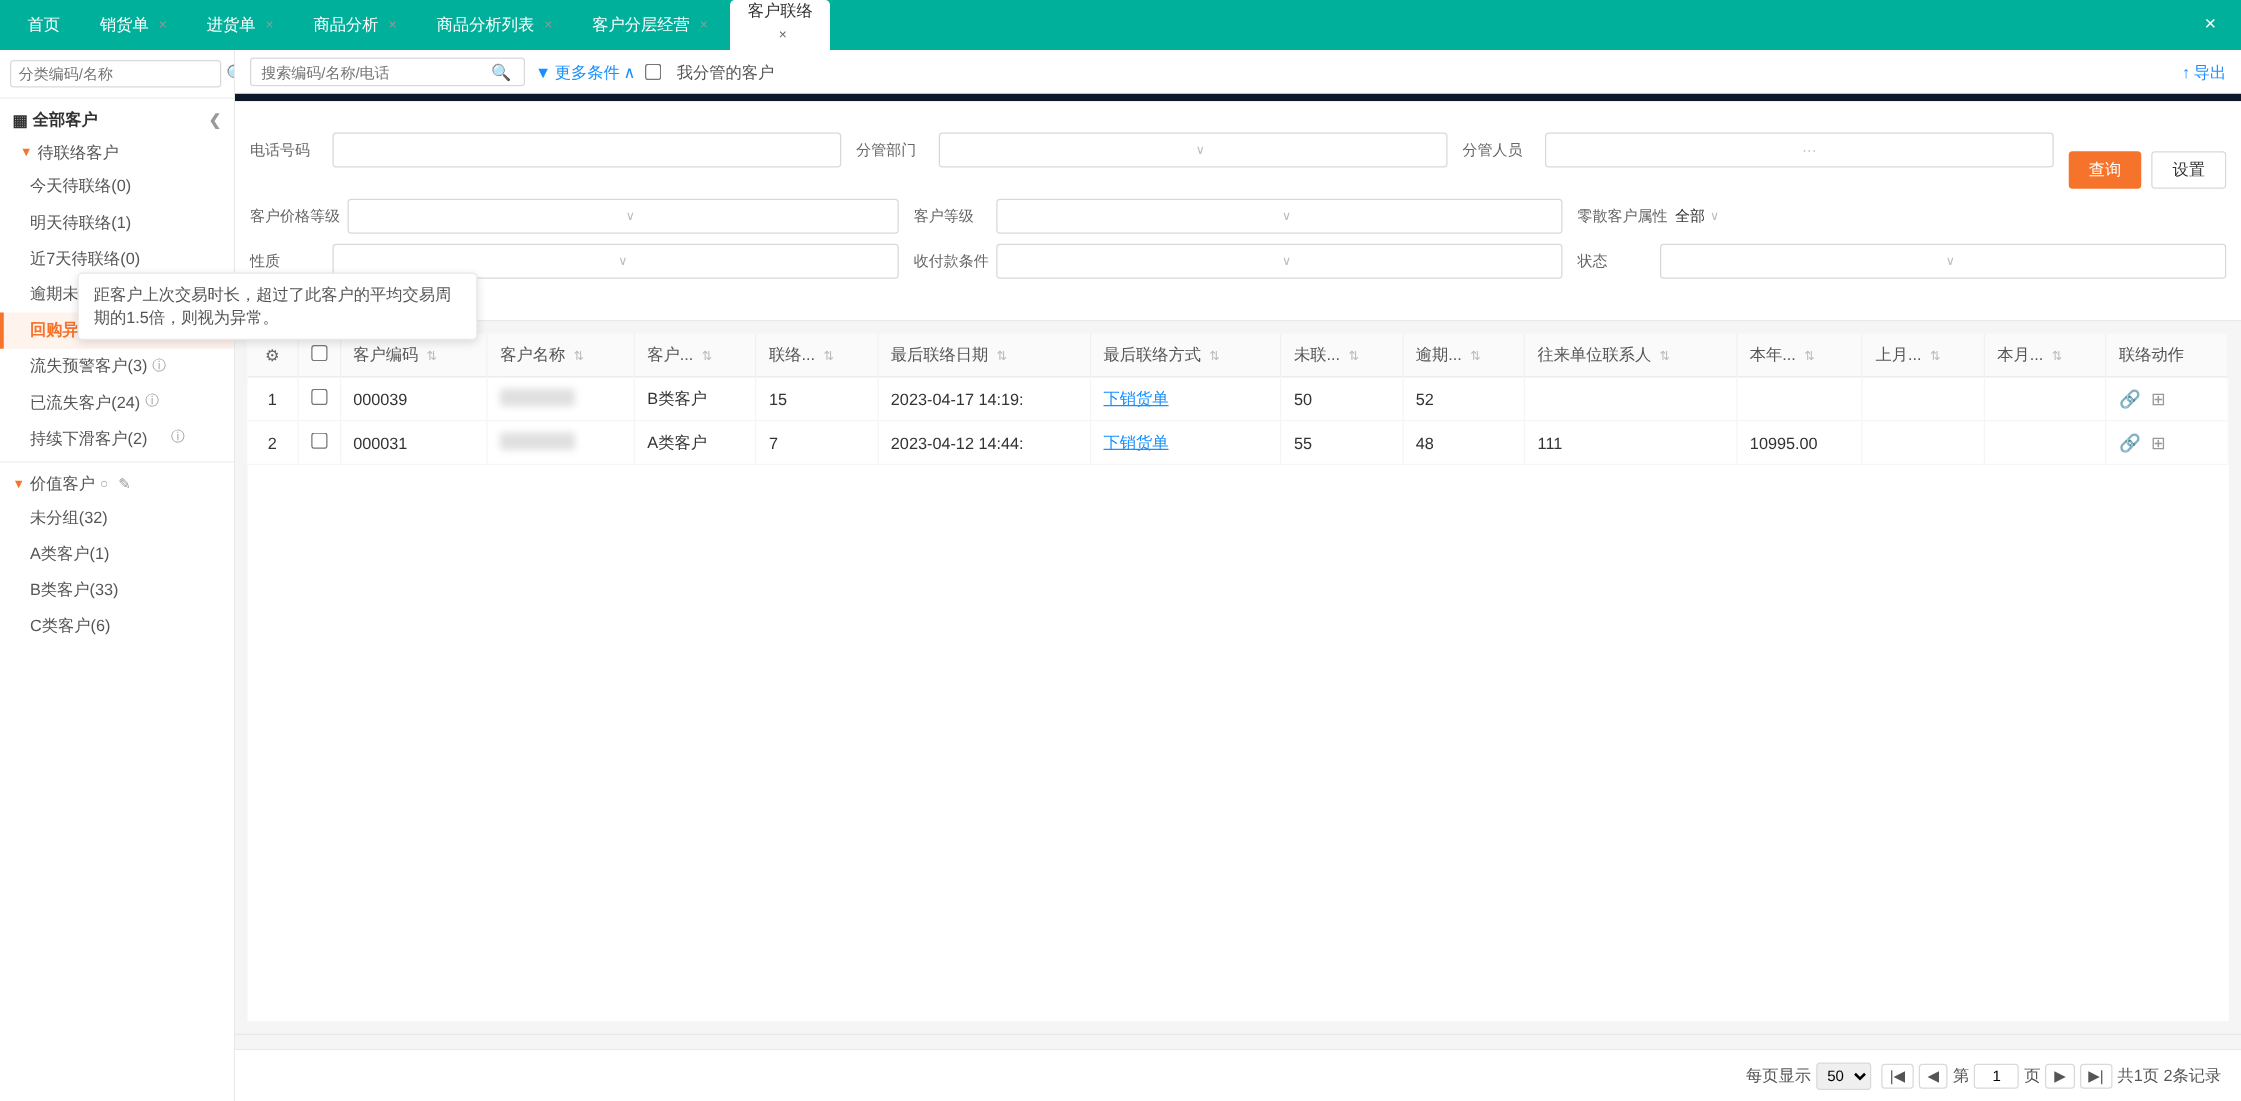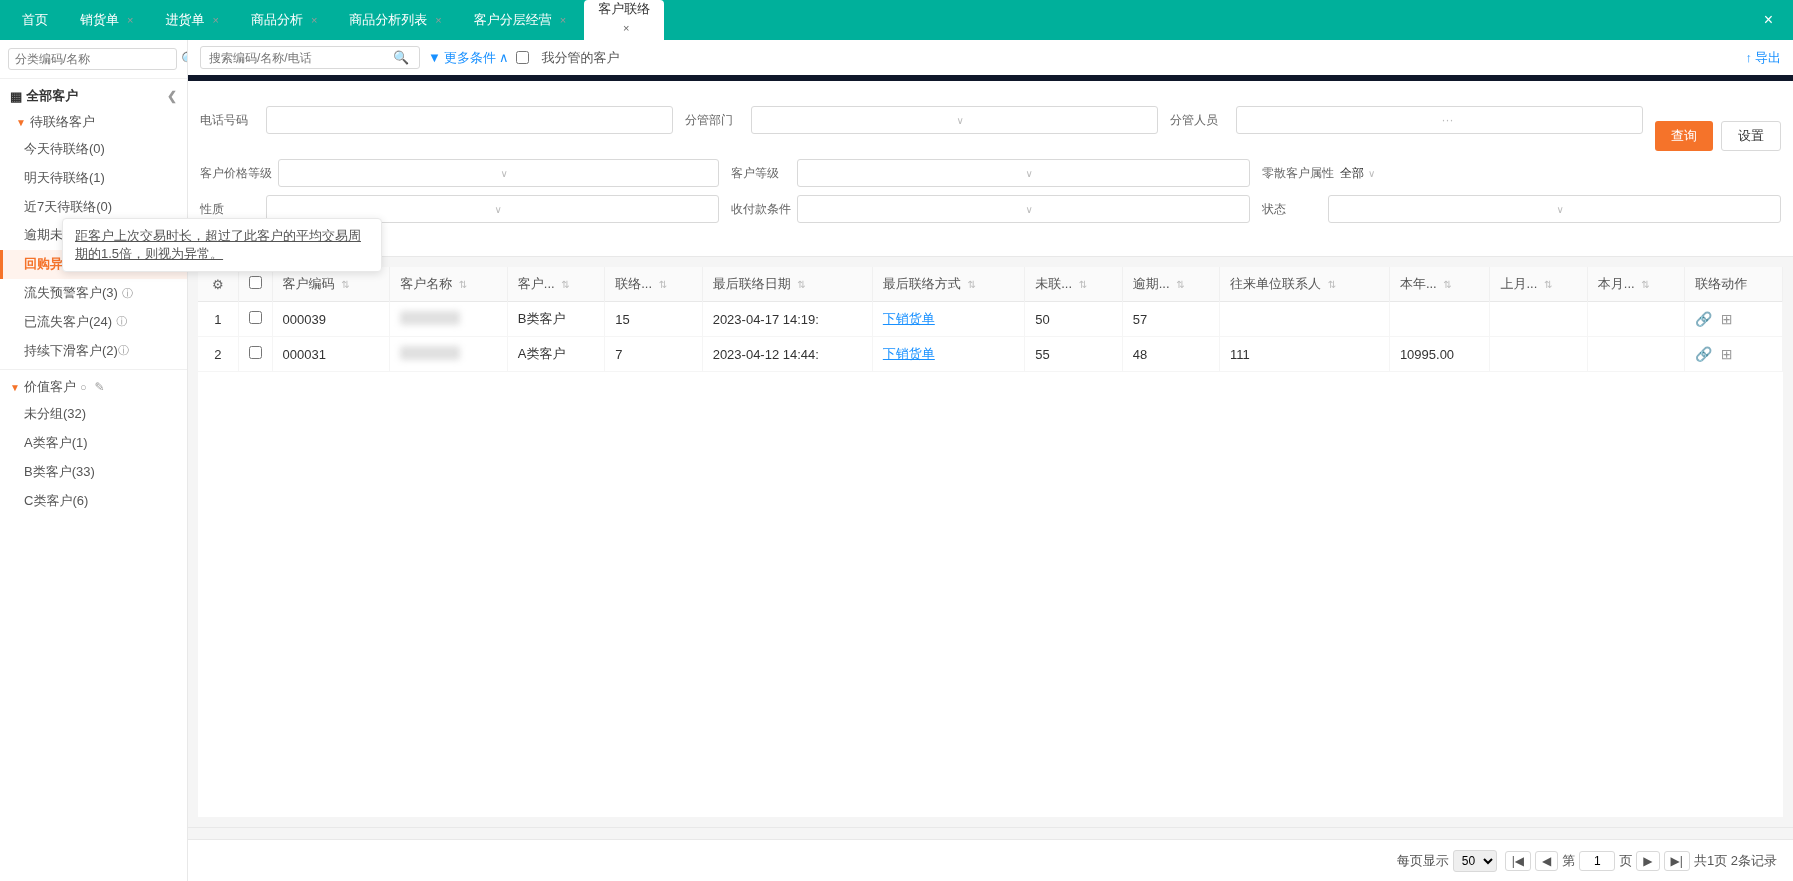--- a/index.html
+++ b/index.html
@@ -368,21 +368,20 @@
       top: 218px;
       background: #fff;
       border: 1px solid #e8e8e8;
       border-radius: 4px;
       padding: 8px 12px;
       font-size: 12px;
       color: #555;
       max-width: 320px;
       box-shadow: 0 2px 8px rgba(0,0,0,0.12);
       z-index: 100;
-      text-decoration: underline;
     }
   </style>
 </head>
 <body>
 
 <div class="top-nav">
   <div class="nav-tab">
     <span>首页</span>
   </div>
   <div class="nav-tab">
@@ -450,21 +449,21 @@
     </div>
 
     <div class="sidebar-item" style="display:flex;align-items:center;gap:4px;">
       <span>流失预警客户(3)</span>
       <span style="color:#999;font-size:11px;">ⓘ</span>
     </div>
     <div class="sidebar-item" style="display:flex;align-items:center;gap:4px;">
       <span>已流失客户(24)</span>
       <span style="color:#999;font-size:11px;">ⓘ</span>
     </div>
-    <div class="sidebar-item" style="display:flex;align-items:center;gap:0;">
+    <div class="sidebar-item" style="display:flex;align-items:center;gap:19px;">
       <span>持续下滑客户(2)</span>
       <span style="color:#999;font-size:11px;">ⓘ</span>
     </div>
 
     <div class="sidebar-divider"></div>
 
     <div class="sidebar-valor-section">
       <span class="arrow">▼</span>
       <span>价值客户</span>
       <span style="color:#999;font-size:11px;">○</span>
@@ -672,21 +671,21 @@
             </td>
             <td>000039</td>
             <td>
               <span class="customer-name-blur"></span>
             </td>
             <td>B类客户</td>
             <td>15</td>
             <td>2023-04-17 14:19:</td>
             <td class="link">下销货单</td>
             <td>50</td>
-            <td>57</td>
+            <td>52</td>
             <td></td>
             <td></td>
             <td></td>
             <td></td>
             <td>
               <div class="action-icons">
                 <span class="action-icon">🔗</span>
                 <span class="action-icon">⊞</span>
               </div>
             </td>

